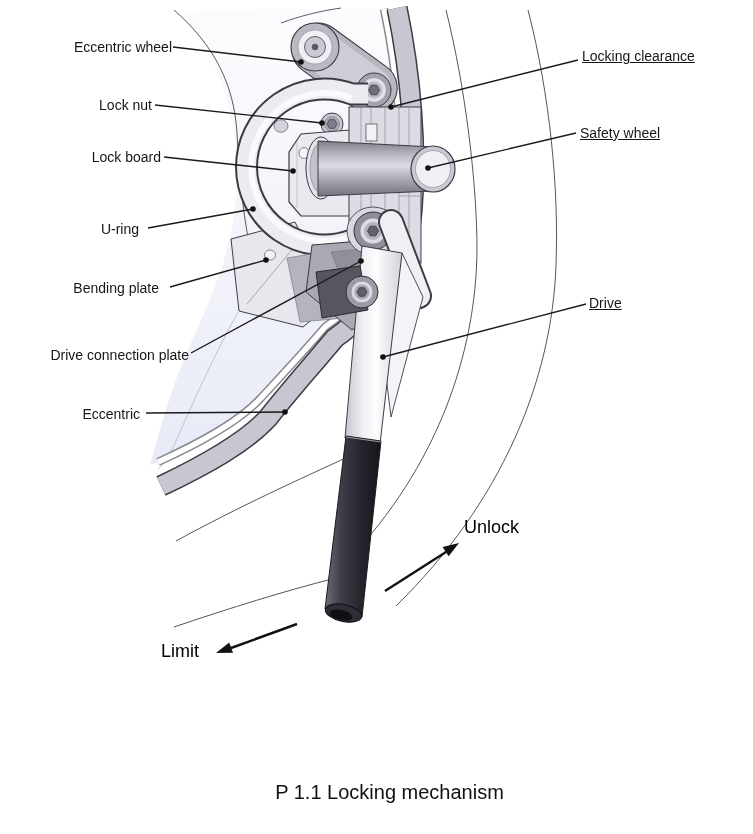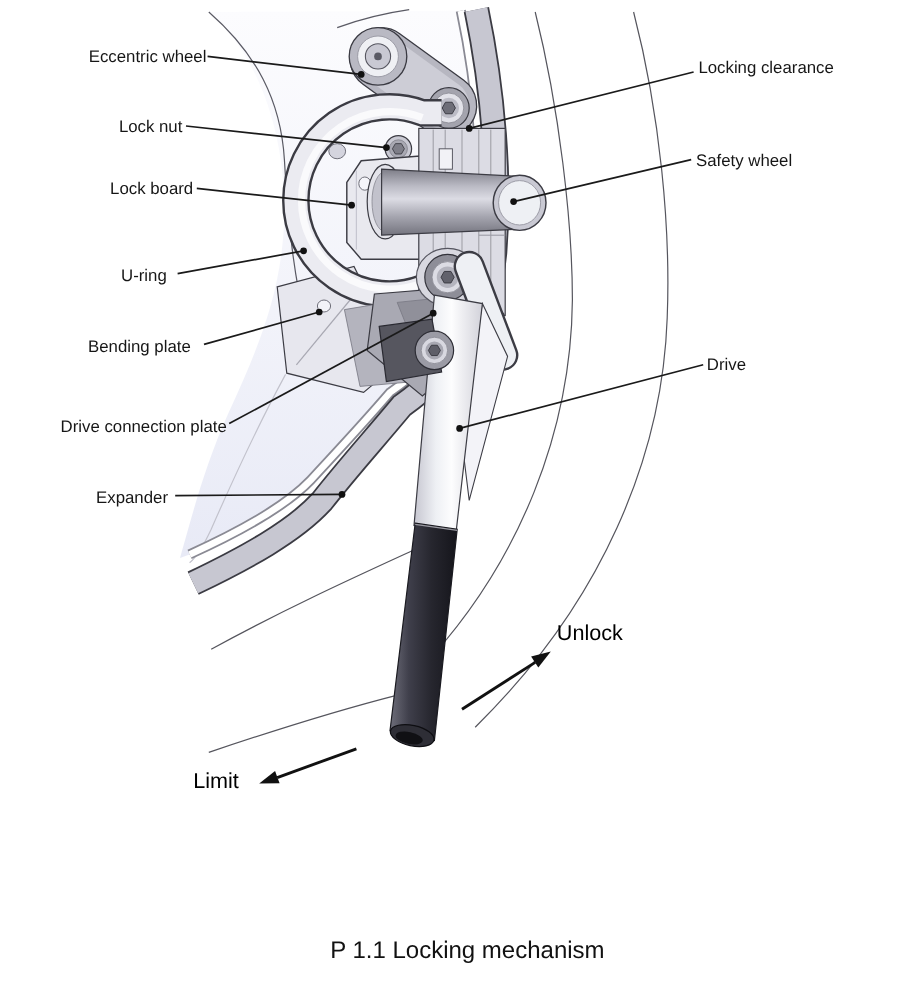--- a/index.html
+++ b/index.html
@@ -4,21 +4,21 @@
 <style>
   html,body{margin:0;padding:0;background:#ffffff;}
   .stage{
     position:relative;width:753px;height:834px;background:#ffffff;
     font-family:"Liberation Sans", sans-serif;overflow:hidden;
   }
   .stage svg{position:absolute;left:0;top:0;}
   .callout{
     position:absolute;font-size:14px;line-height:1.15;color:#161616;white-space:nowrap;
   }
-  .callout.right{text-align:right;}
+  .callout.right{text-align:right;text-decoration:underline;}
   .callout.left{text-align:center;}
   .action{
     position:absolute;font-size:18px;font-weight:normal;color:#000;white-space:nowrap;
   }
   .caption{
     position:absolute;left:13px;top:781px;width:753px;text-align:center;
     font-size:20px;color:#111;
   }
 </style>
 </head>
@@ -211,21 +211,21 @@
       <polygon points="216,653 229.2,642.4 233,652.8" fill="#111"></polygon>
     </g>
   </svg>
 
   <div class="callout left" style="right:581px;top:39px">Eccentric wheel</div>
   <div class="callout left" style="right:601px;top:97px">Lock nut</div>
   <div class="callout left" style="right:592px;top:149px">Lock board</div>
   <div class="callout left" style="right:614px;top:221px">U-ring</div>
   <div class="callout left" style="right:594px;top:280px">Bending plate</div>
   <div class="callout left" style="right:564px;top:347px">Drive connection plate</div>
-  <div class="callout left" style="right:613px;top:406px">Expander</div>
+  <div class="callout left" style="right:613px;top:406px">Eccentric</div>
 
   <div class="callout right" style="left:582px;top:48px">Locking clearance</div>
   <div class="callout right" style="left:580px;top:125px">Safety wheel</div>
   <div class="callout right" style="left:589px;top:295px">Drive</div>
 
   <div class="action" style="left:464px;top:517px">Unlock</div>
   <div class="action" style="left:161px;top:641px">Limit</div>
 
   <div class="caption">P 1.1 Locking mechanism</div>
 </div>

